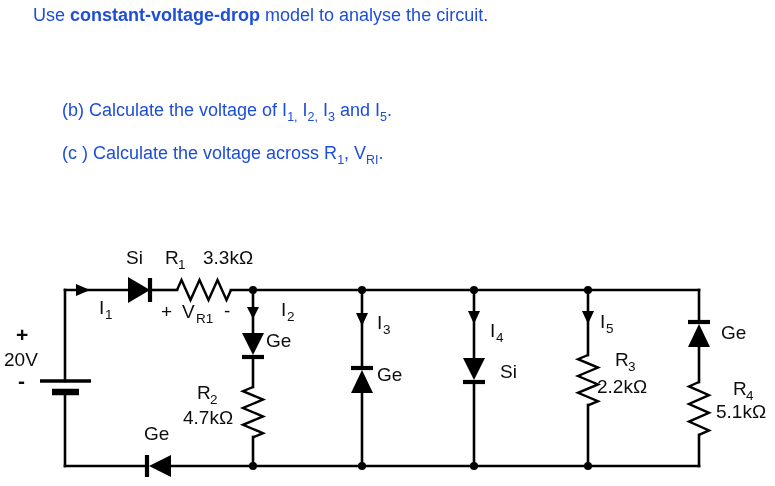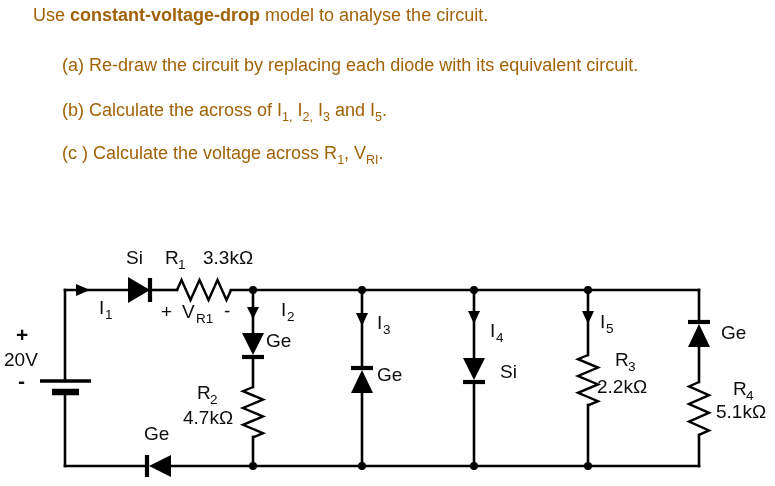--- a/index.html
+++ b/index.html
@@ -1,20 +1,20 @@
 <!DOCTYPE html>
 <html><head>
 <meta charset="utf-8">
 <style>
   html,body{margin:0;padding:0;background:#ffffff;}
   .page{
     position:relative;width:775px;height:486px;background:#ffffff;overflow:hidden;
     font-family:"Liberation Sans",sans-serif;color:#121212;
   }
-  .tline{position:absolute;font-size:18px;line-height:22px;white-space:nowrap;color:#a16207;}
+  .tline{position:absolute;font-size:18px;line-height:22px;white-space:nowrap;color:#1d4ed8;}
   .tline b{font-weight:bold;}
   .tline sub{font-size:12.5px;line-height:0;}
   #line1{left:33px;top:4px;}
   #lineA{left:62px;top:54px;}
   #lineB{left:62px;top:99px;}
   #lineC{left:62px;top:142px;}
   svg.circuit{position:absolute;left:0;top:0;width:775px;height:486px;}
   .wire{stroke:#000;stroke-width:2.6;fill:none;stroke-linecap:square;stroke-linejoin:miter;}
   .zig{stroke:#000;stroke-width:2.4;fill:none;stroke-linejoin:miter;}
   .bar{stroke:#000;stroke-width:4.2;fill:none;}
@@ -26,23 +26,22 @@
   .sub{font-size:13.5px;}
   .sign{font-size:21px;font-weight:bold;}
 </style>
 </head>
 <body>
 
 <div class="page">
 
   <div class="tline" id="line1"><span>Use </span><b>constant-voltage-drop</b><span> model to analyse the circuit.</span></div>
 
-  <div class="tline" id="lineA">(a) Re-draw the circuit by replacing each diode with its equivalent circuit.</div>
 
-  <div class="tline" id="lineB"><span>(b) Calculate the across of I</span><sub>1,</sub><span> I</span><sub>2,</sub><span> I</span><sub>3</sub><span> and I</span><sub>5</sub><span>.</span></div>
+  <div class="tline" id="lineB"><span>(b) Calculate the voltage of I</span><sub>1,</sub><span> I</span><sub>2,</sub><span> I</span><sub>3</sub><span> and I</span><sub>5</sub><span>.</span></div>
 
   <div class="tline" id="lineC"><span>(c ) Calculate the voltage across R</span><sub>1</sub><span>, V</span><sub>RI</sub><span>.</span></div>
 
   <svg class="circuit" viewBox="0 0 775 486">
 
     <g>
       <line class="wire" x1="65" y1="290" x2="128" y2="290"></line>
       <line class="wire" x1="150" y1="290" x2="177" y2="290"></line>
       <line class="wire" x1="231" y1="290" x2="699" y2="290"></line>
     </g>

